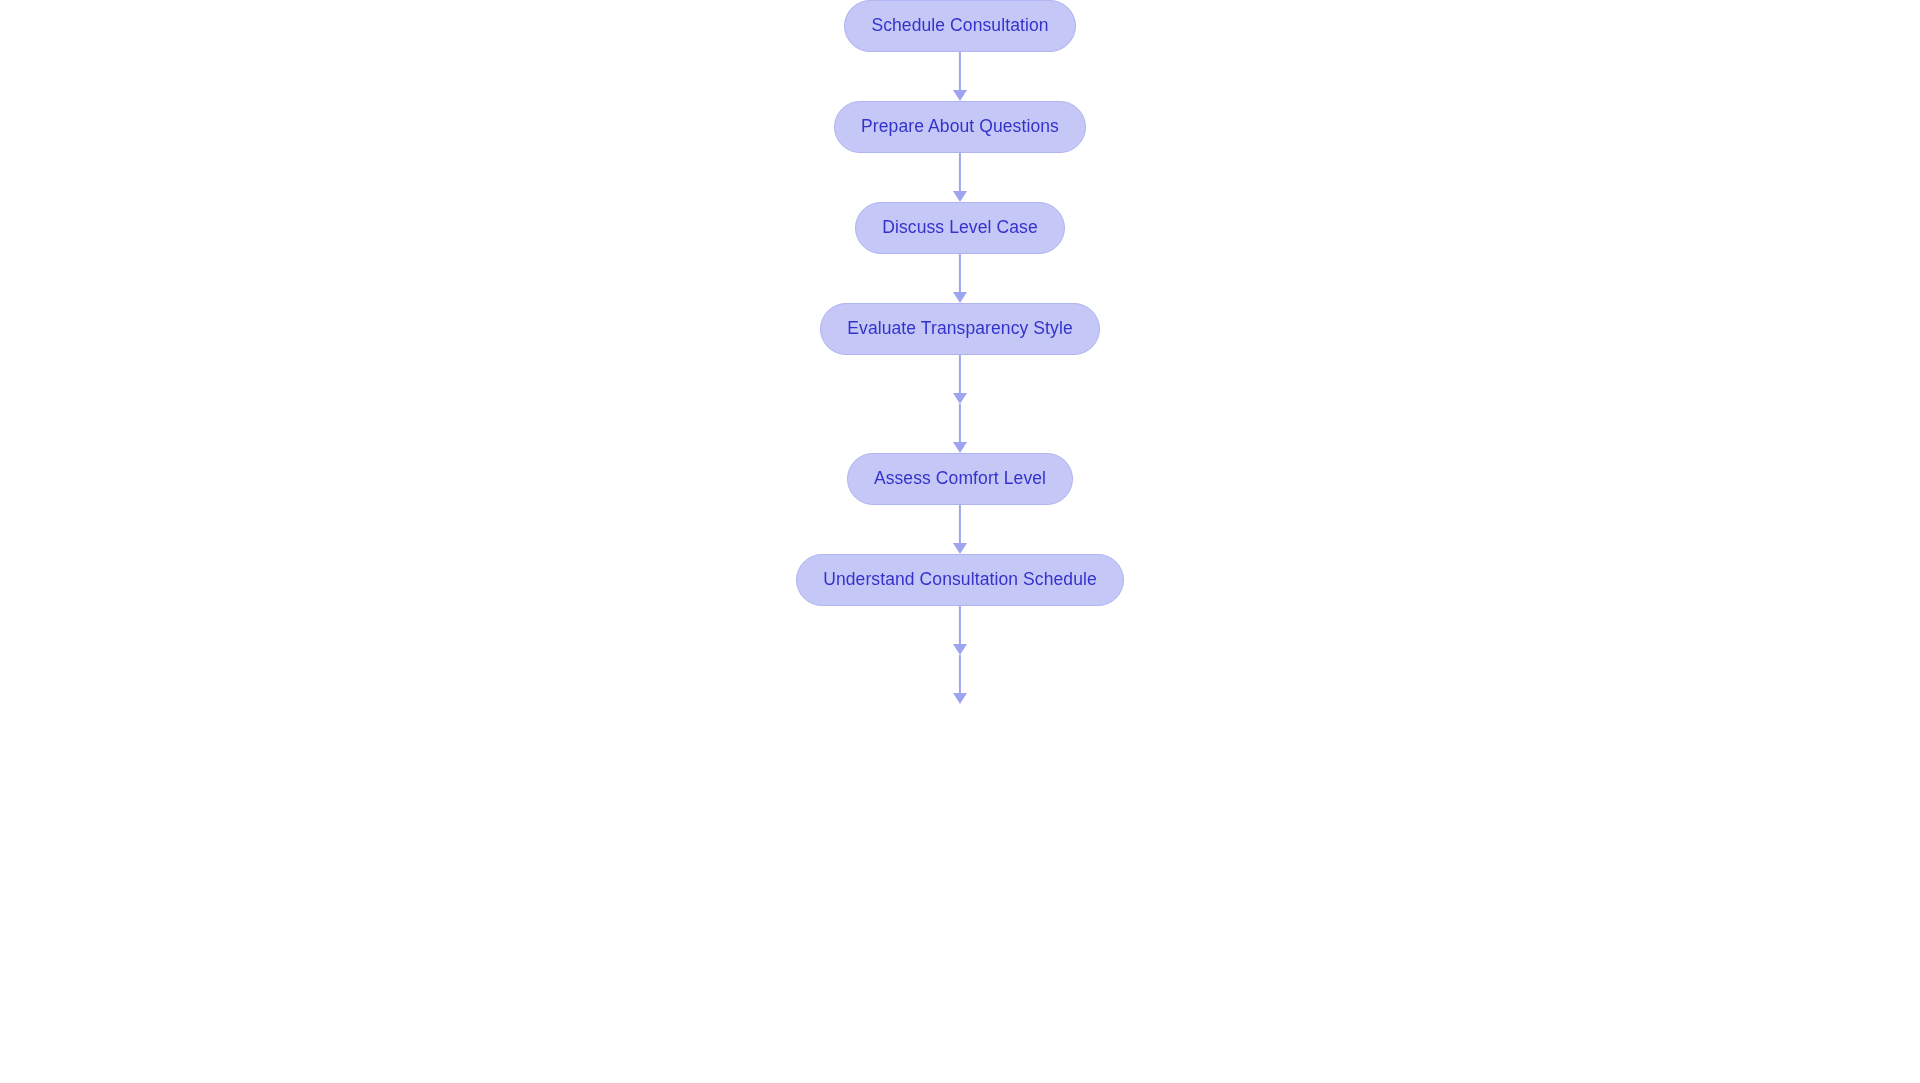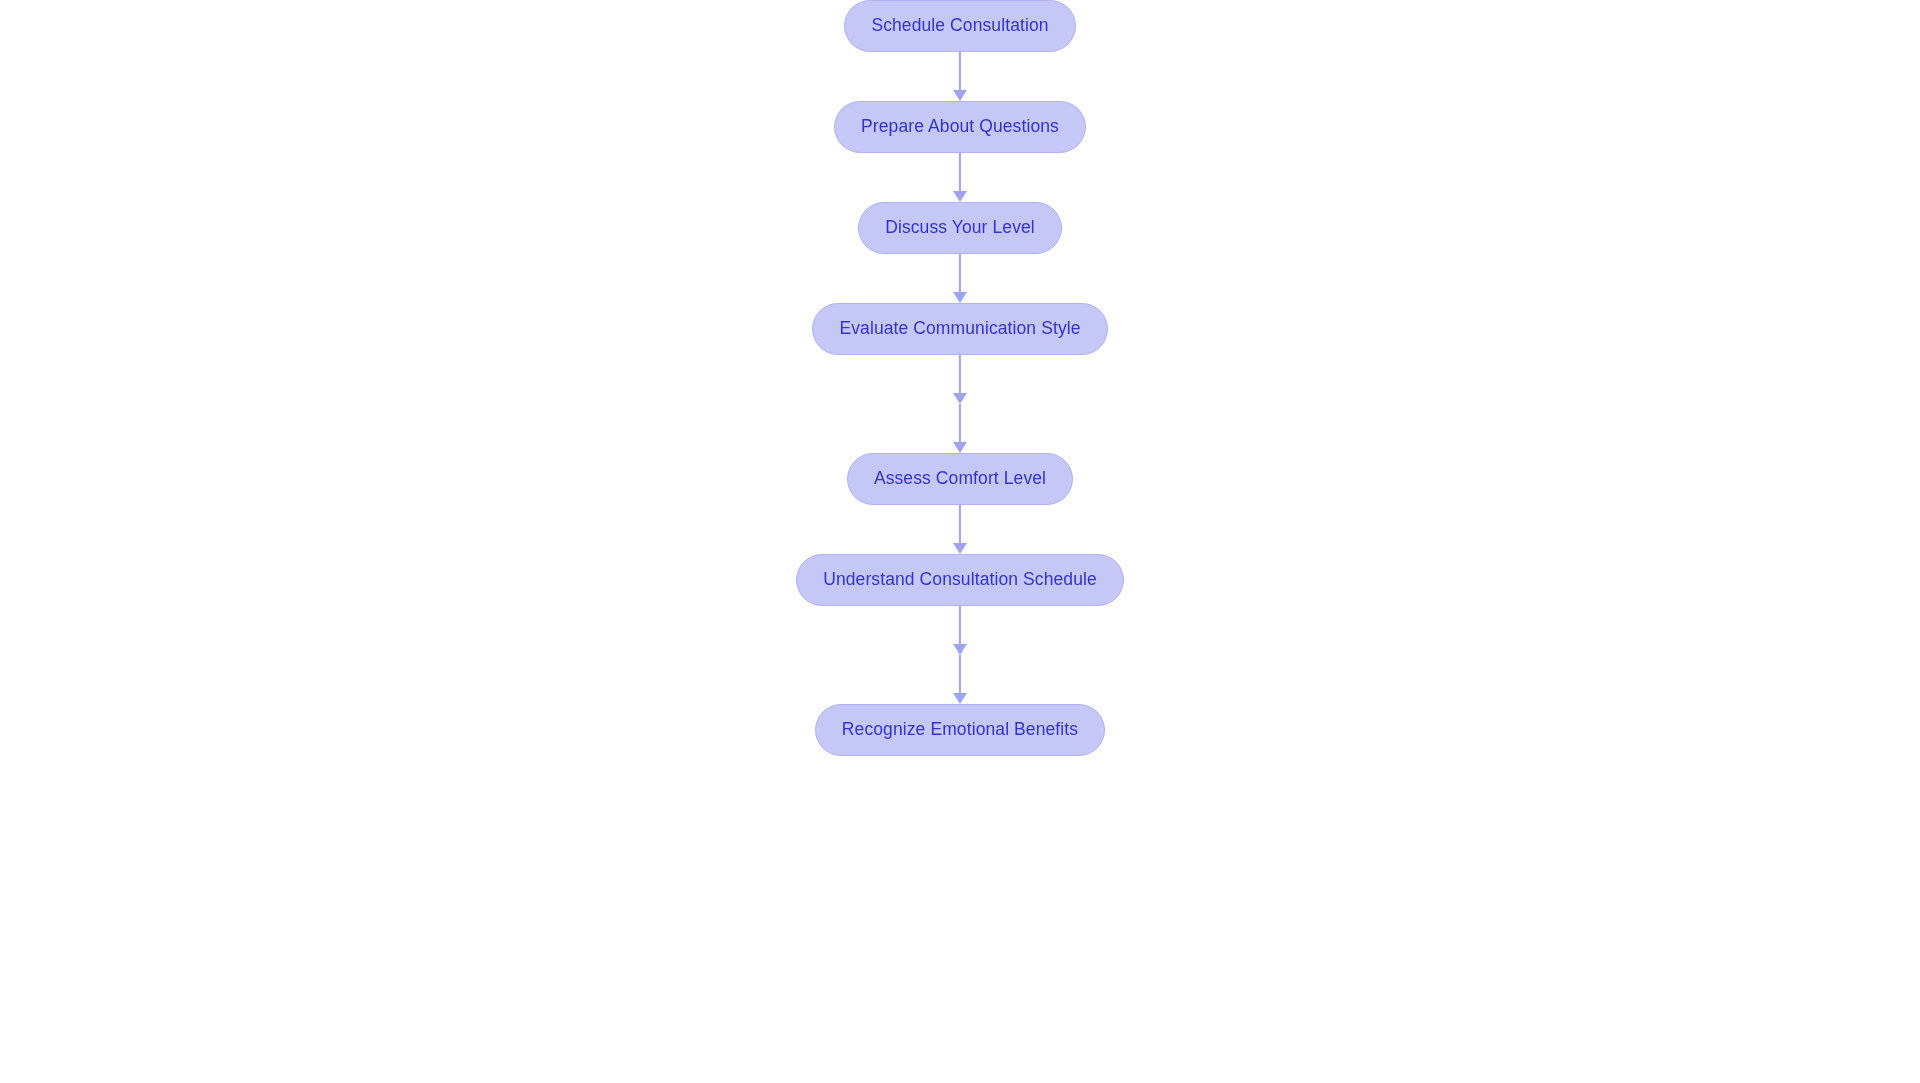--- a/index.html
+++ b/index.html
@@ -113,31 +113,31 @@
         <span class="node-label">Prepare About Questions</span>
       </div>
     </div>
     <div class="connector">
       <div class="connector-line"></div>
       <div class="connector-arrowhead"></div>
     </div>
 
     <div class="flow-step">
       <div class="node">
-        <span class="node-label">Discuss Your Level</span>
+        <span class="node-label">Discuss Level Case</span>
       </div>
     </div>
     <div class="connector">
       <div class="connector-line"></div>
       <div class="connector-arrowhead"></div>
     </div>
 
     <div class="flow-step">
       <div class="node">
-        <span class="node-label">Evaluate Communication Style</span>
+        <span class="node-label">Evaluate Transparency Style</span>
       </div>
     </div>
     <div class="connector">
       <div class="connector-line"></div>
       <div class="connector-arrowhead"></div>
     </div>
 
     <div class="connector">
       <div class="connector-line"></div>
       <div class="connector-arrowhead"></div>
@@ -161,20 +161,15 @@
     <div class="connector">
       <div class="connector-line"></div>
       <div class="connector-arrowhead"></div>
     </div>
 
     <div class="connector">
       <div class="connector-line"></div>
       <div class="connector-arrowhead"></div>
     </div>
 
-    <div class="flow-step">
-      <div class="node">
-        <span class="node-label">Recognize Emotional Benefits</span>
-      </div>
-    </div>
 
   </div>
 </div>
 
 </body></html>

